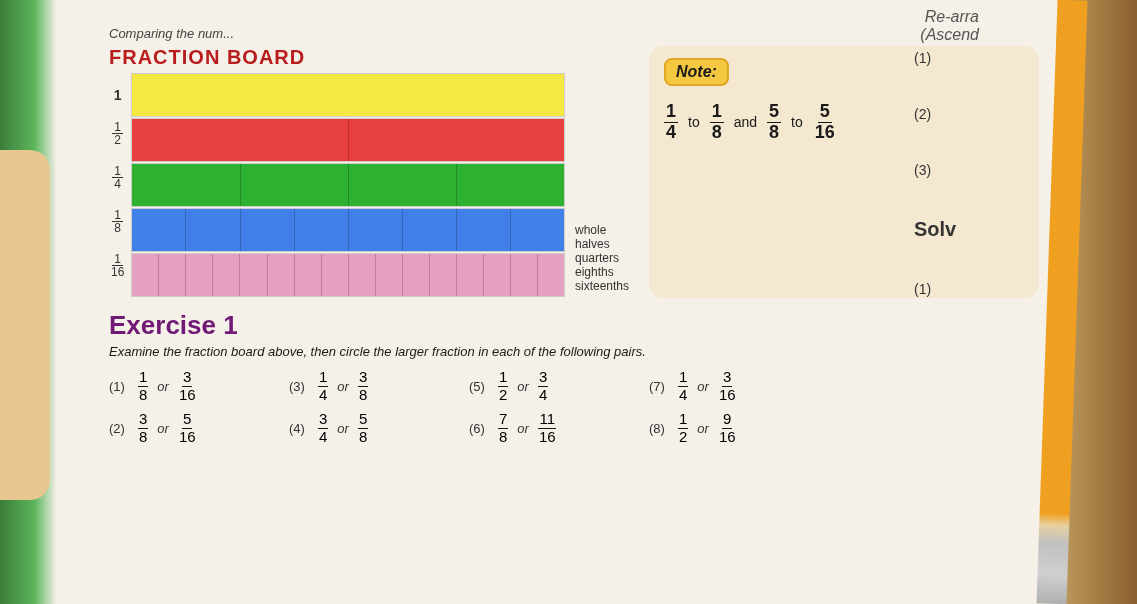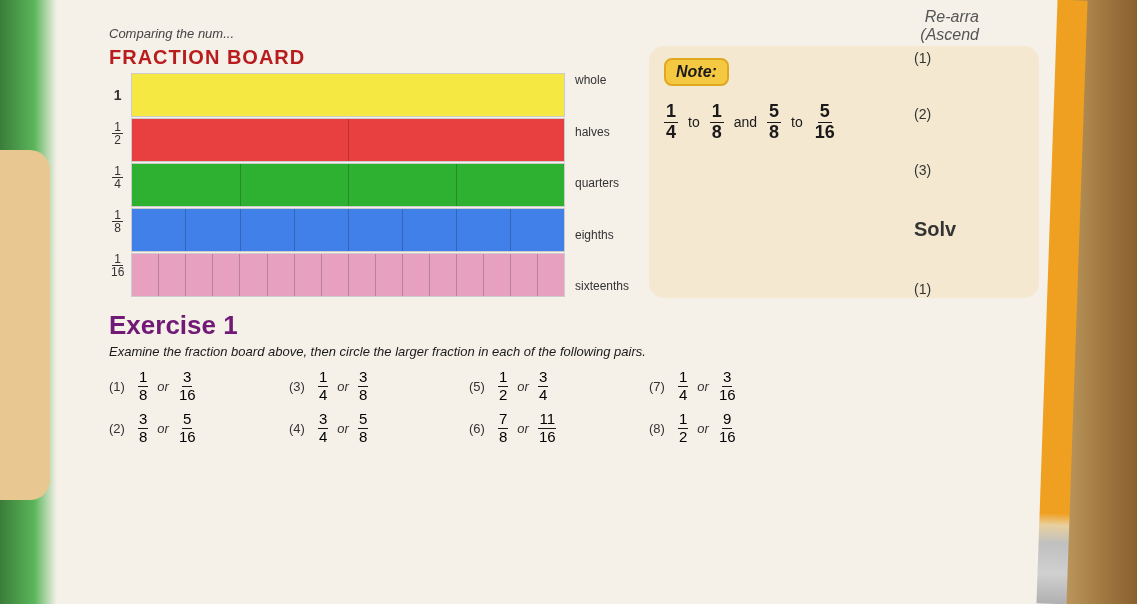--- a/index.html
+++ b/index.html
@@ -126,21 +126,21 @@
       align-items: stretch;
     }
 
     .board-rows {
       flex: 1;
     }
 
     .row-labels {
       display: flex;
       flex-direction: column;
-      justify-content: space-between;
+      justify-content: flex-end;
       font-size: 12px;
       color: #333;
       height: 220px;
       padding-left: 5px;
     }
 
     .board-row {
       display: flex;
       height: 44px;
       border: 1px solid #ccc;

